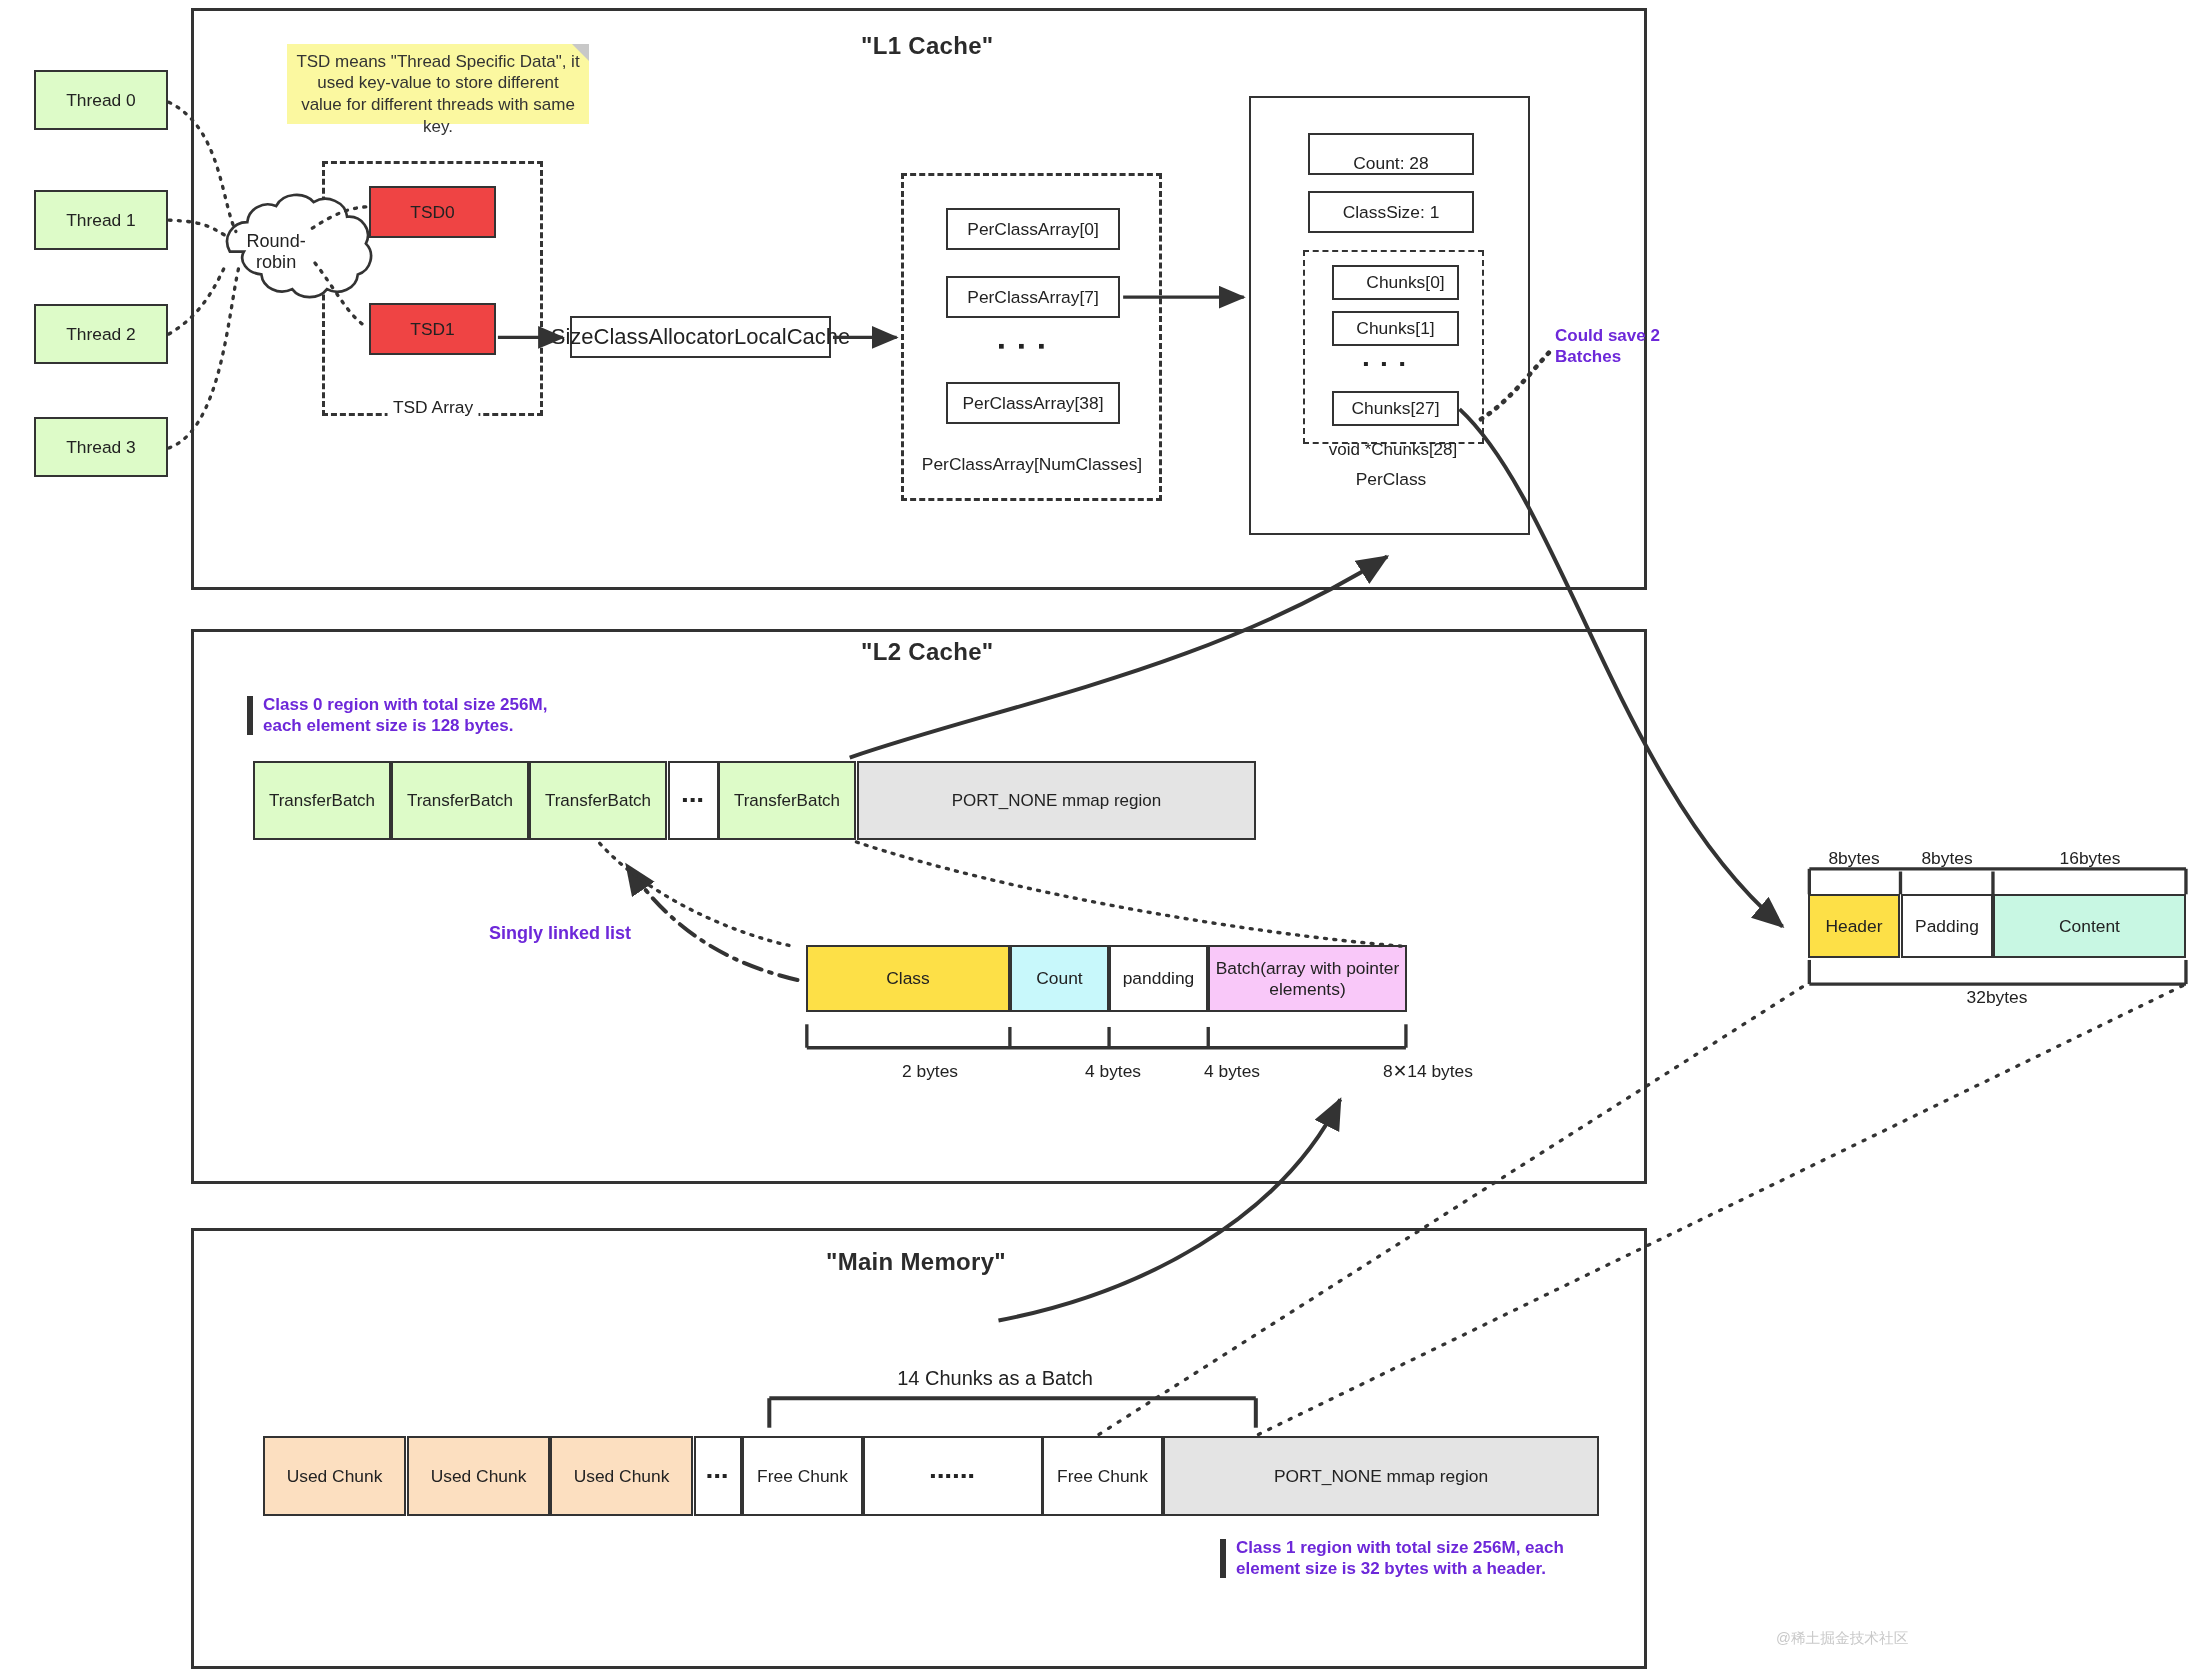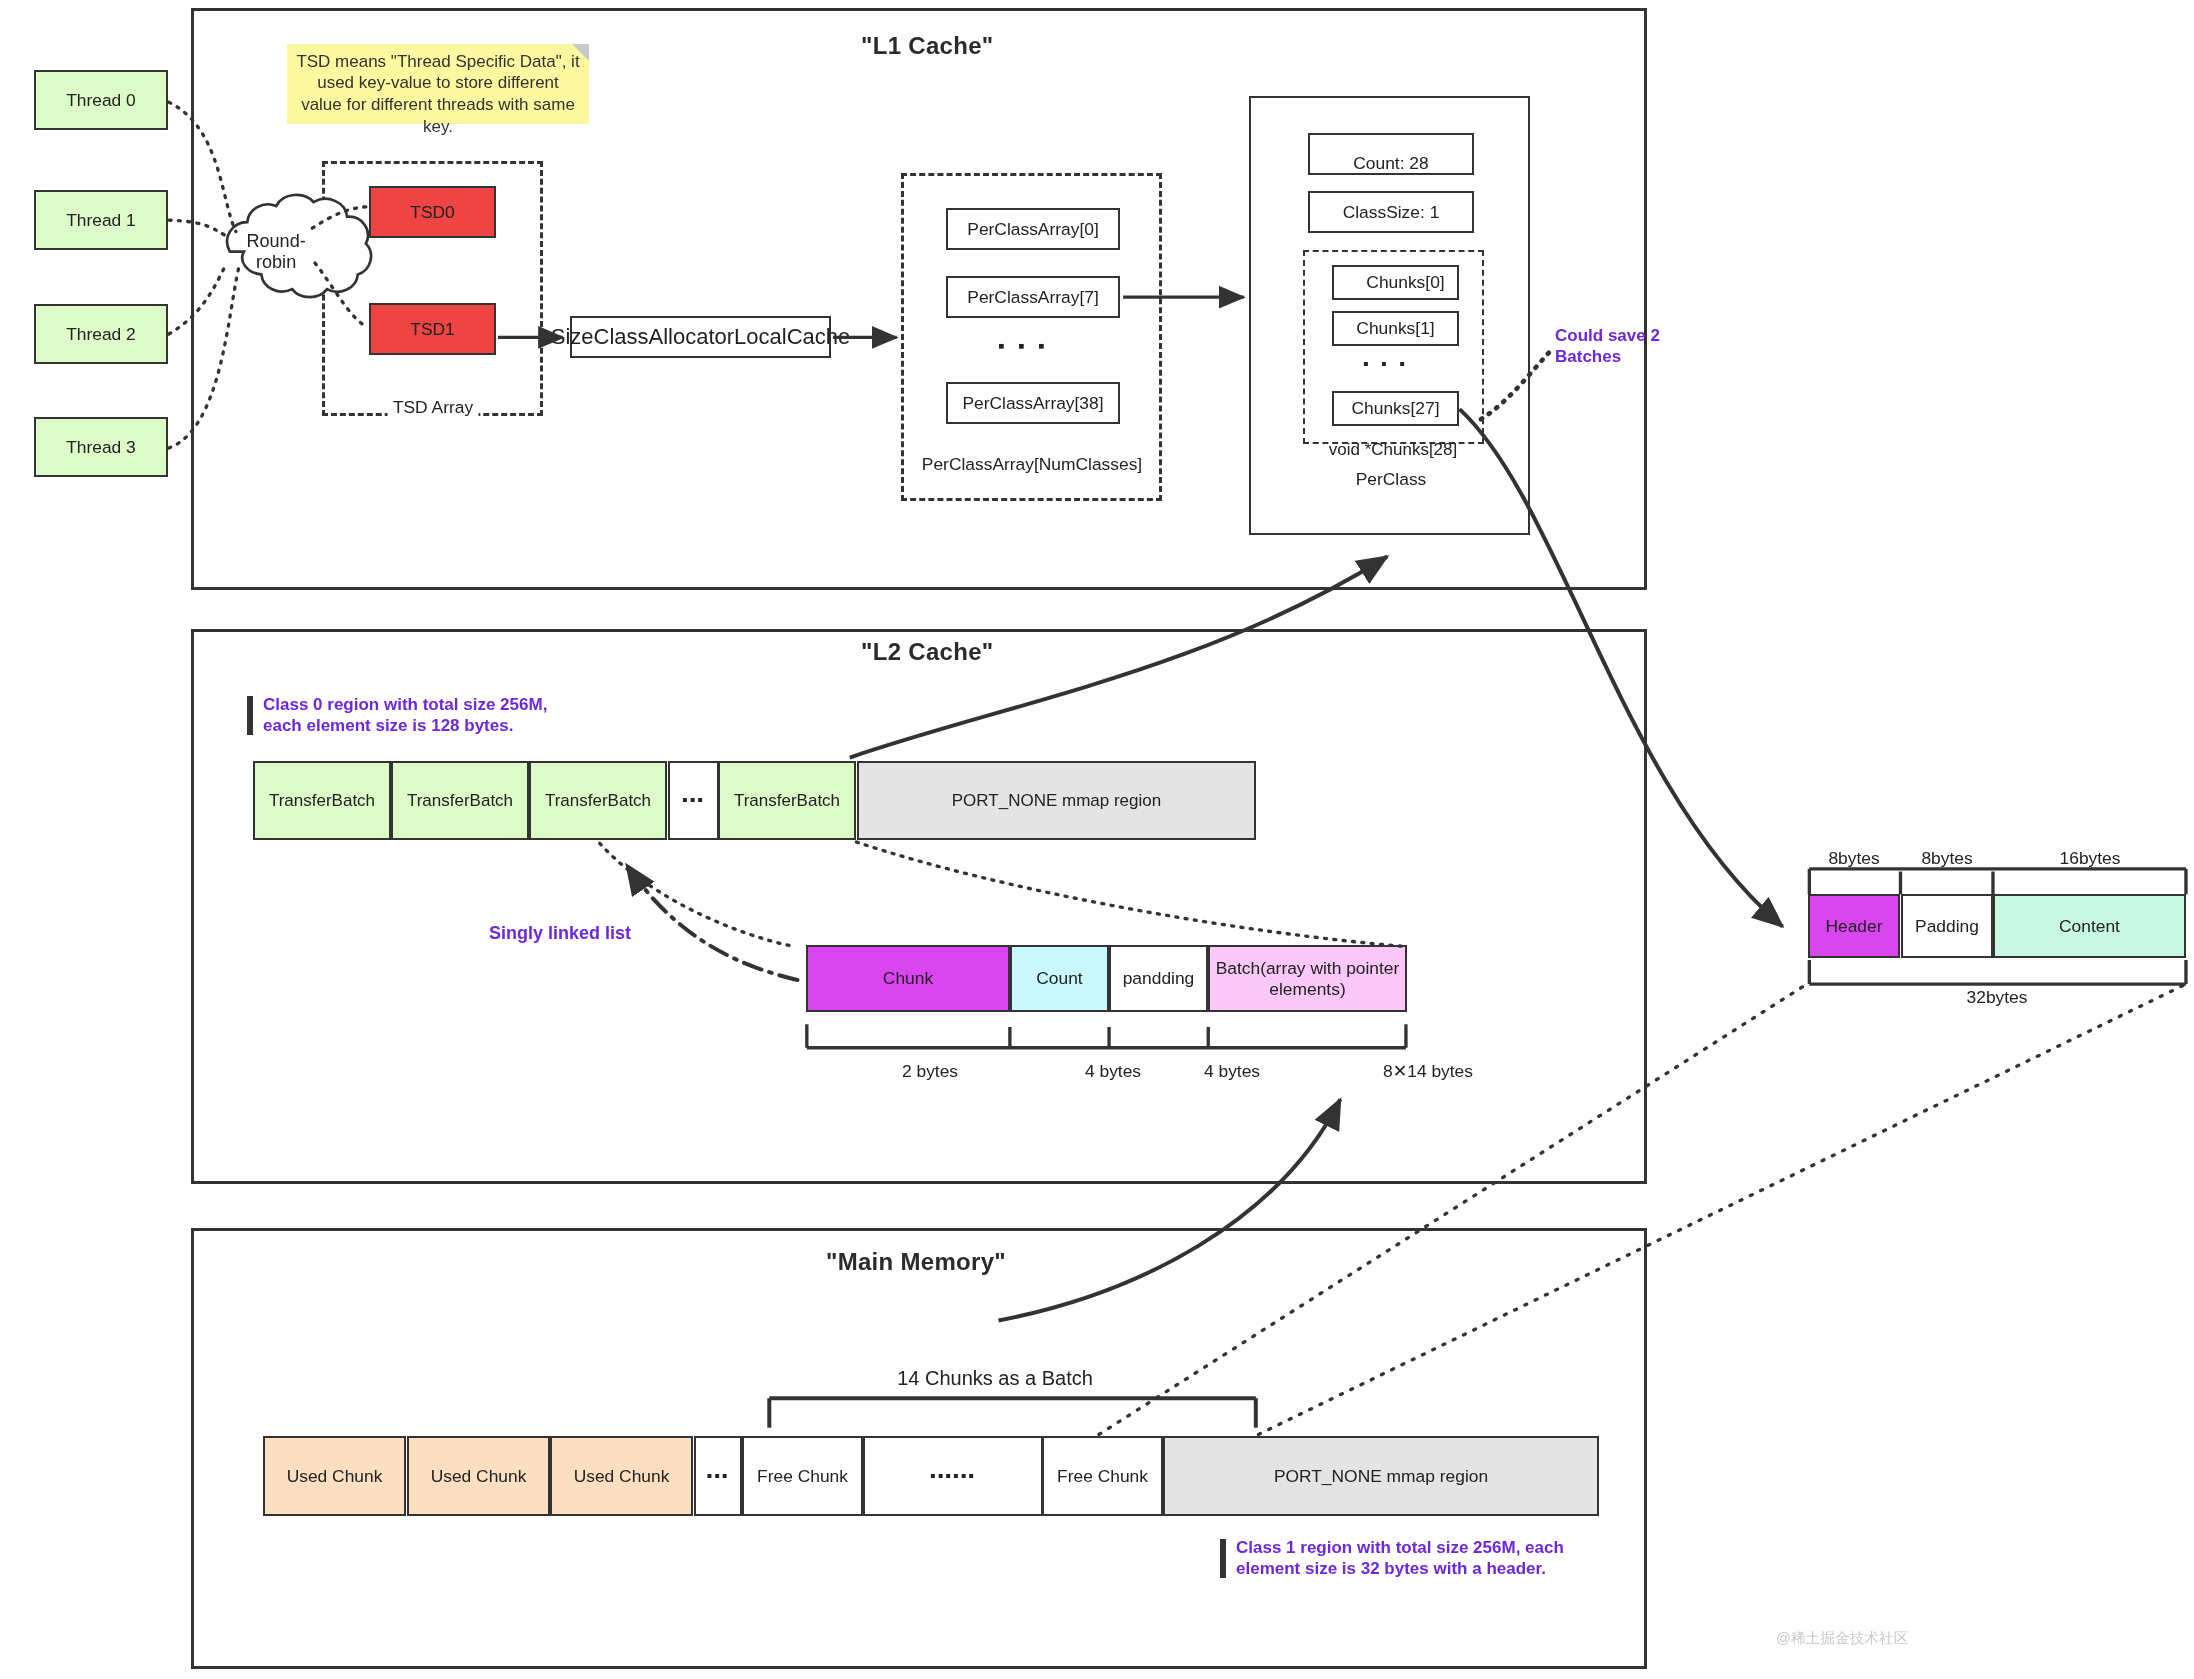--- a/index.html
+++ b/index.html
@@ -17,21 +17,21 @@
 
   
   .box{
     border:2px solid #333;background:#fff;display:flex;
     align-items:center;justify-content:center;text-align:center;
     color:#222;font-size:17.4px;line-height:1.15;
   }
   .box.green{background:#ddfbc8;}
   .box.mint{background:#ef4444;}
   .box.mintlight{background:#c8f7e3;}
-  .box.yellowpale{background:#d946ef;justify-content:center;}
+  .box.yellowpale{background:#fde047;justify-content:center;}
   .box.cyan{background:#c8f8fb;}
   .box.magenta{background:#f9c8f9;}
   .box.grey{background:#e4e4e4;}
   .box.peach{background:#fcdfc0;}
   .box.plain{background:#fff;}
 
   .dash{border:3.4px dashed #333;background:transparent;}
 
   .lbl{position:absolute;color:#222;font-size:17.4px;white-space:nowrap;}
   .lbl.c{transform:translateX(-50%);text-align:center;}
@@ -163,21 +163,21 @@
   <div class="abs box green" style="left:718px;top:761px;width:138px;height:79px;font-size:17px;">
       <span>TransferBatch</span>
     </div>
   <div class="abs box grey" style="left:857px;top:761px;width:399px;height:79px;font-size:17px;">
       <span>PORT_NONE mmap region</span>
     </div>
 
   <div class="abs callout" style="left:489px;top:922px;font-size:18px;">Singly linked list</div>
 
   <div class="abs box yellowpale" style="left:806px;top:945px;width:204px;height:67px;">
-      <span>Chunk</span>
+      <span>Class</span>
     </div>
   <div class="abs box cyan" style="left:1010px;top:945px;width:99px;height:67px;">
       <span>Count</span>
     </div>
   <div class="abs box plain" style="left:1109px;top:945px;width:99px;height:67px;">
       <span>pandding</span>
     </div>
   <div class="abs box magenta" style="left:1208px;top:945px;width:199px;height:67px;padding:0 5.4px;">
       <span>Batch(array with pointer elements)</span>
     </div>

